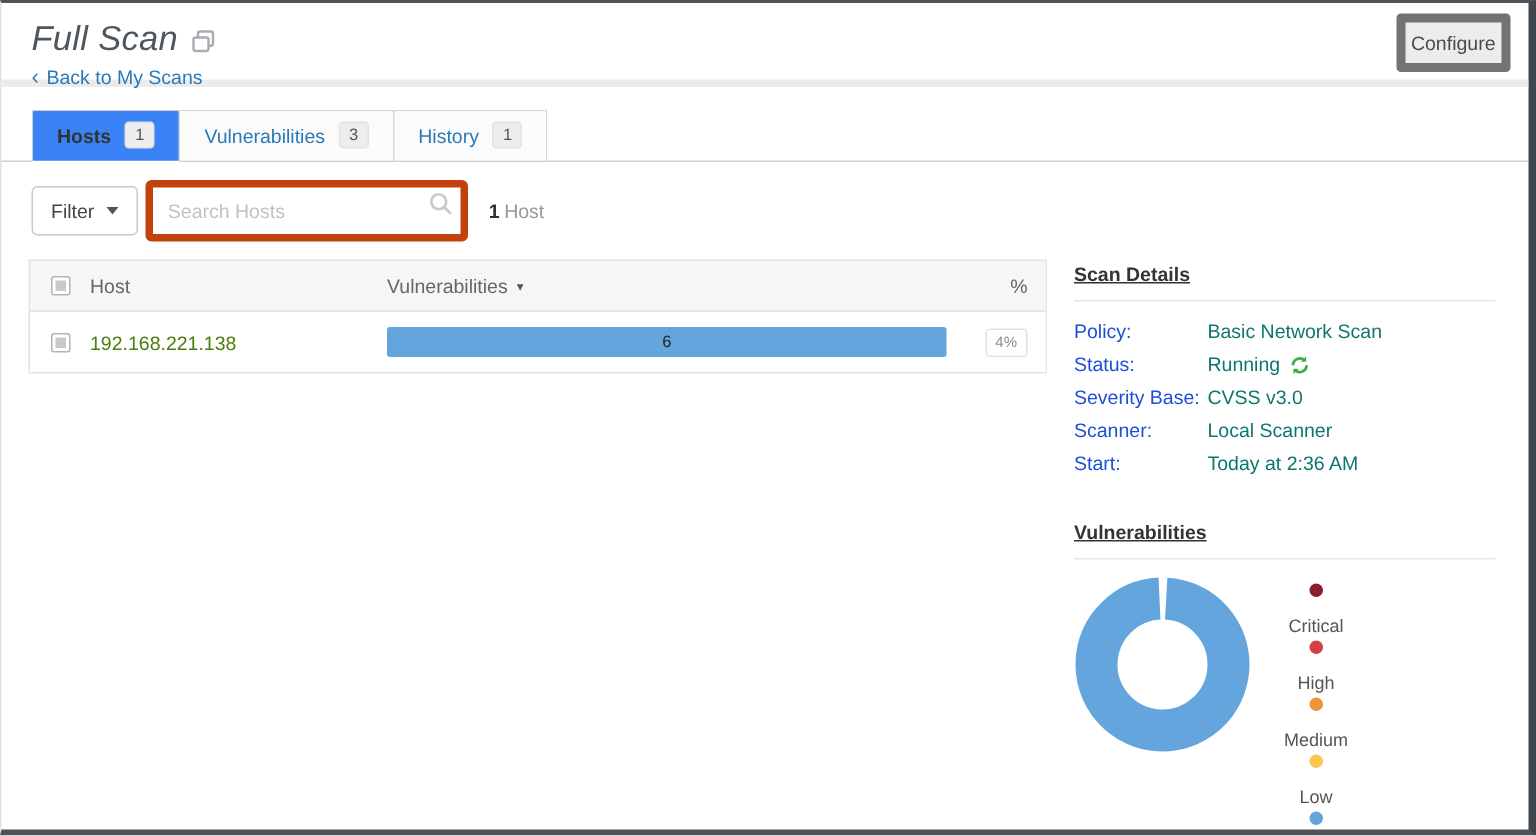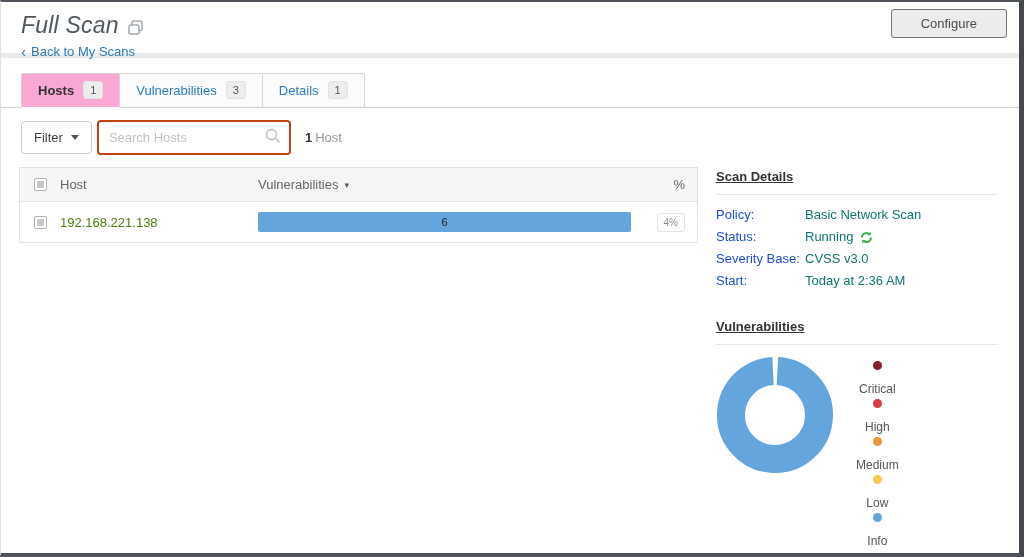--- a/index.html
+++ b/index.html
@@ -20,62 +20,62 @@
     overflow: hidden;
     position: relative;
   }
   
   .header { padding: 10px 20px 0 20px; position: relative; height: 48px; }
   .title-row { display: flex; align-items: center; gap: 8px; }
   .page-title { font-size: 23px; font-weight: 400; color: #4f575e; letter-spacing: .2px; font-style: italic; }
   .stack-icon { display: inline-flex; margin-top: 4px; }
   .configure-btn {
     position: absolute; right: 12px; top: 7px;
-    background: #ececec; border: 1px solid #737373; border-radius: 3px;
-    padding: 6px 29px; font-size: 13px; color: #4a4a4a;
+    background: #ececec; border: 6px solid #737373; border-radius: 3px;
+    padding: 6px 4px; font-size: 13px; color: #4a4a4a;
     font-family: "Liberation Sans", sans-serif; cursor: pointer;
   }
   .back-link {
     display: inline-flex; align-items: center; gap: 5px;
     color: #2a7ab9; font-size: 13px; text-decoration: none; margin-top: 5px; cursor: pointer;
   }
   .back-link .chev { font-size: 15px; line-height: 11px; }
   .band { height: 5px; background: #ebebeb; margin-top: 3px; }
   
   .tabbar { display: flex; padding: 15px 0 0 20px; border-bottom: 1px solid #cfcfcf; }
   .tab {
     display: flex; align-items: center; gap: 9px;
     padding: 7px 16px 8px 16px; margin-bottom: -1px;
     border: 1px solid #d6d6d6; border-bottom: 1px solid #cfcfcf;
     background: #fbfbfb; cursor: pointer; margin-right: -1px;
     border-radius: 2px 2px 0 0;
   }
   .tab .tab-label { color: #2a7ab9; }
-  .tab.active { background: #f9a8d4; border-color: #cfcfcf; border-bottom: 1px solid #fff; }
+  .tab.active { background: #3b82f6; border-color: #cfcfcf; border-bottom: 1px solid #fff; }
   .tab.active .tab-label { color: #333; font-weight: bold; }
   .tab-badge {
     background: #ededed; border: 1px solid #e2e2e2; border-radius: 3px;
     font-size: 11px; color: #555; padding: 1px 6px; line-height: 14px;
   }
   
   .toolbar { display: flex; align-items: center; margin: 12px 20px 0 20px; }
   .filter-btn {
     display: inline-flex; align-items: center; gap: 8px;
     background: #fff; border: 1px solid #c9c9c9; border-radius: 4px;
     padding: 8px 12px; font-size: 13px; color: #444; cursor: pointer;
     font-family: "Liberation Sans", sans-serif;
   }
   .caret-down {
     width: 0; height: 0; border-left: 4px solid transparent;
     border-right: 4px solid transparent; border-top: 5px solid #555;
   }
   .search-wrap { position: relative; margin-left: 5px; }
   .search-wrap input {
-    width: 194px; padding: 8px 32px 8px 10px;
-    border: 2px solid #c2410c; border-radius: 4px; font-size: 13px; color: #555;
+    width: 215px; padding: 8px 32px 8px 10px;
+    border: 5px solid #c2410c; border-radius: 4px; font-size: 13px; color: #555;
     font-family: "Liberation Sans", sans-serif; outline: none;
   }
   .search-wrap input::placeholder { color: #c2c2c2; }
   .search-icon { position: absolute; right: 9px; top: 7px; }
   .host-count { margin-left: 14px; color: #999; }
   .host-count b { color: #333; margin-right: 3px; }
   
   .main { display: flex; align-items: flex-start; margin: 12px 18px 0 18px; }
   .host-table { width: 679px; border: 1px solid #e3e3e3; }
   .thead {
@@ -144,21 +144,21 @@
   <div class="tabbar">
     <div class="tab active">
       <span class="tab-label">Hosts</span>
       <span class="tab-badge">1</span>
     </div>
     <div class="tab">
       <span class="tab-label">Vulnerabilities</span>
       <span class="tab-badge">3</span>
     </div>
     <div class="tab">
-      <span class="tab-label">Details</span>
+      <span class="tab-label">History</span>
       <span class="tab-badge">1</span>
     </div>
   </div>
 
   <div class="toolbar">
     <button class="filter-btn">
       <span>Filter</span>
       <span class="caret-down"></span>
     </button>
     <div class="search-wrap">
@@ -220,20 +220,24 @@
               <path d="M5.2 21.4v-5.6h5.6z" fill="#3fae49"></path>
             </svg>
           </span>
         </div>
       </div>
       <div class="detail-row">
         <div class="detail-label">Severity Base:</div>
         <div class="detail-value">CVSS v3.0</div>
       </div>
       <div class="detail-row">
+        <div class="detail-label">Scanner:</div>
+        <div class="detail-value">Local Scanner</div>
+      </div>
+      <div class="detail-row">
         <div class="detail-label">Start:</div>
         <div class="detail-value">Today at 2:36 AM</div>
       </div>
 
       <div class="panel-title vuln-title">Vulnerabilities</div>
       <div class="divider"></div>
 
       <div class="chart-row">
         <svg width="118" height="118" viewBox="0 0 118 118">
           <circle cx="59" cy="59" r="44" fill="none" stroke-width="28" stroke-dasharray="271.5 5" transform="rotate(-86.8 59 59)" stroke="#64a5dd"></circle>

